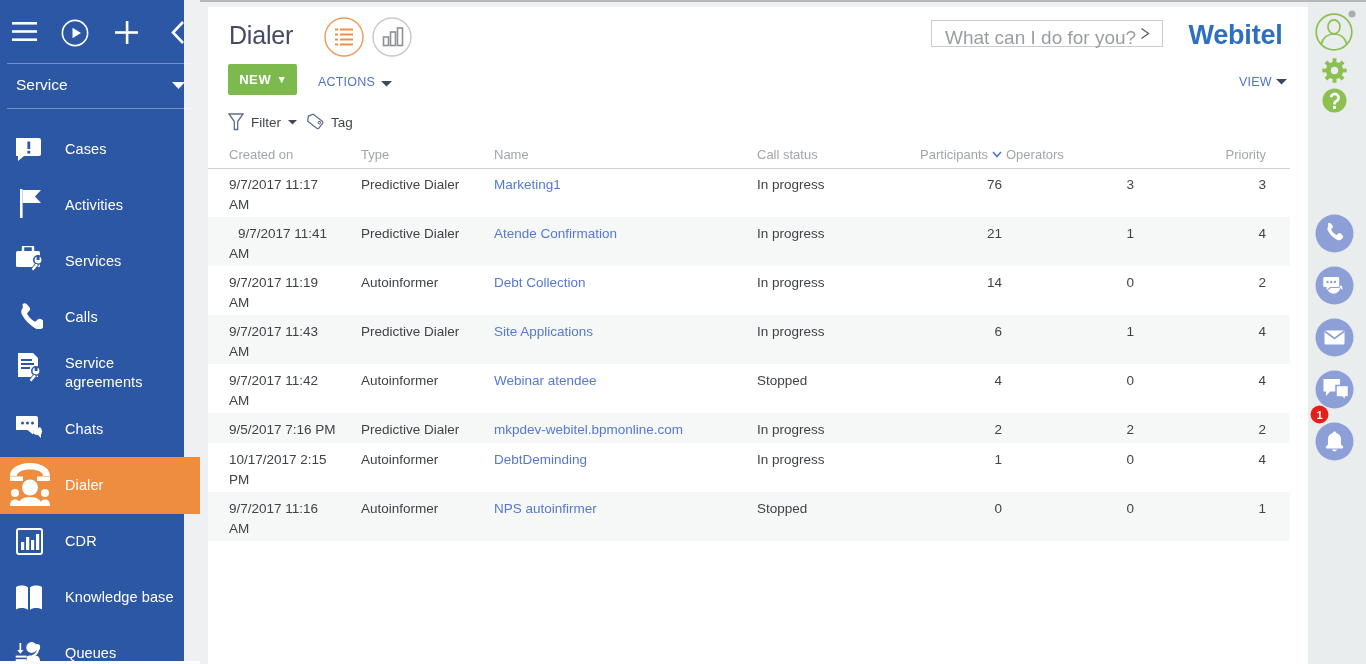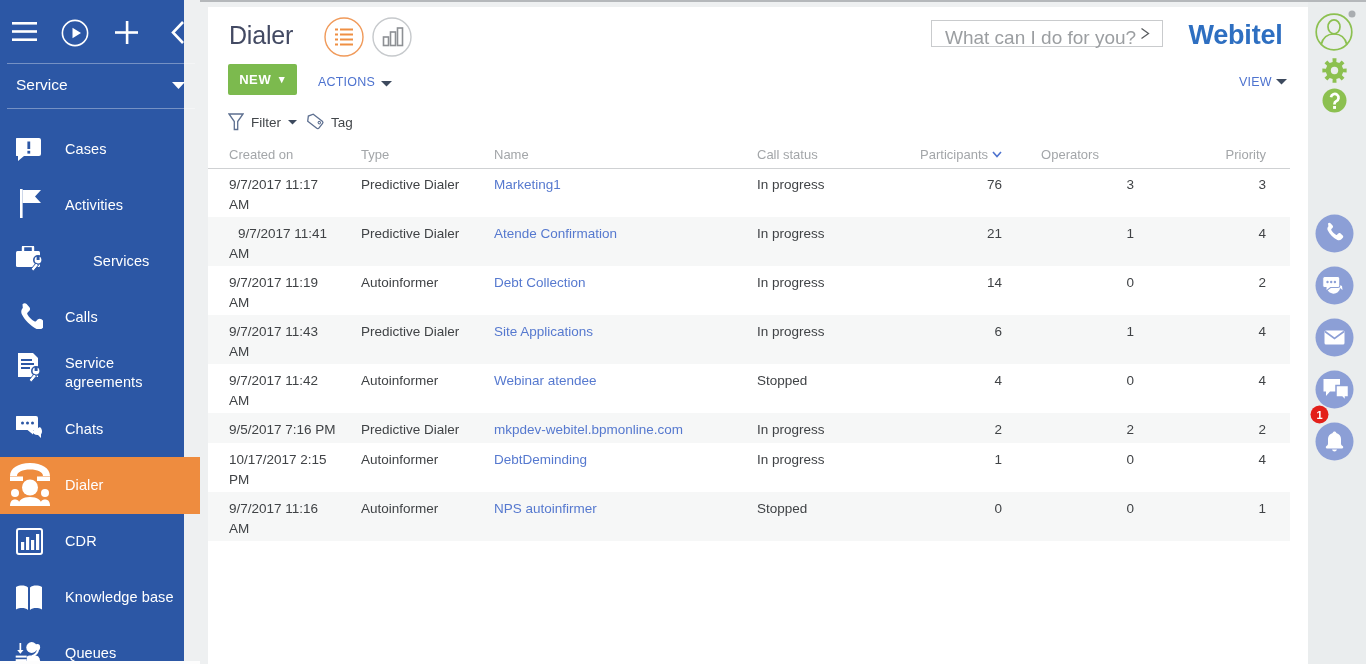--- a/index.html
+++ b/index.html
@@ -51,21 +51,21 @@
   <svg class="abs" style="left:172px;top:82px" width="13" height="8">
       <path d="M0 0 L13 0 L6.5 7 Z" fill="#fff"></path>
     </svg>
 
   <div class="abs" style="left:7px;top:108px;width:188px;height:1px;background:rgba(255,255,255,0.35)"></div>
 
   <div class="abs" style="left:0;top:456.5px;width:200px;height:57px;background:#ee8c3f"></div>
 
   <div class="navlabel" style="top:140px;">Cases</div>
   <div class="navlabel" style="top:196px;">Activities</div>
-  <div class="navlabel" style="top:252px;margin-left:28px;">Services</div>
+  <div class="navlabel" style="top:252px;">Services</div>
   <div class="navlabel" style="top:308px;">Calls</div>
   <div class="navlabel" style="top:354px;">Service<br>agreements</div>
   <div class="navlabel" style="top:420px;">Chats</div>
   <div class="navlabel" style="top:476px;">Dialer</div>
   <div class="navlabel" style="top:532px;">CDR</div>
   <div class="navlabel" style="top:588px;">Knowledge base</div>
   <div class="navlabel" style="top:644px;">Queues</div>
 
   <svg class="navicon" style="left:16px;top:137px" width="26" height="26">
     <path d="M1 1 h22 a2 2 0 0 1 2 2 v14 a2 2 0 0 1 -2 2 h-15 l-6 5 v-5 h-1 a2 2 0 0 1 -2 -2 v-14 a2 2 0 0 1 2 -2 z" fill="#fff"></path>
@@ -215,21 +215,21 @@
 <div class="abs" style="left:331px;top:115px;font-size:13.5px;color:#42464a;">Tag</div>
 
 <div class="hdr" style="left:229px;top:147px;">Created on</div>
 <div class="hdr" style="left:361px;top:147px;">Type</div>
 <div class="hdr" style="left:494px;top:147px;">Name</div>
 <div class="hdr" style="left:757px;top:147px;">Call status</div>
 <div class="hdr" style="left:860px;top:147px;width:128px;text-align:right;">Participants</div>
 <svg class="abs" style="left:992px;top:151px" width="10" height="7">
     <path d="M1 1 L5 5.5 L9 1" fill="none" stroke="#4e73cf" stroke-width="1.6"></path>
   </svg>
-<div class="hdr" style="left:1006px;top:147px;width:128px;text-align:center;">Operators</div>
+<div class="hdr" style="left:1006px;top:147px;width:128px;text-align:left;">Operators</div>
 <div class="hdr" style="left:1138px;top:147px;width:128px;text-align:right;">Priority</div>
 <div class="abs" style="left:208px;top:168px;width:1082px;height:1px;background:#cfd1d3"></div>
 
 <div class="rowstripe" style="top:217.4px;height:49px;"></div>
 <div class="rowstripe" style="top:315.4px;height:49px;"></div>
 <div class="rowstripe" style="top:413.4px;height:30px;"></div>
 <div class="rowstripe" style="top:492.4px;height:49px;"></div>
 
 <div id="rows">
 <div class="cell" style="left:229px;top:176.6px;">9/7/2017 11:17</div>

